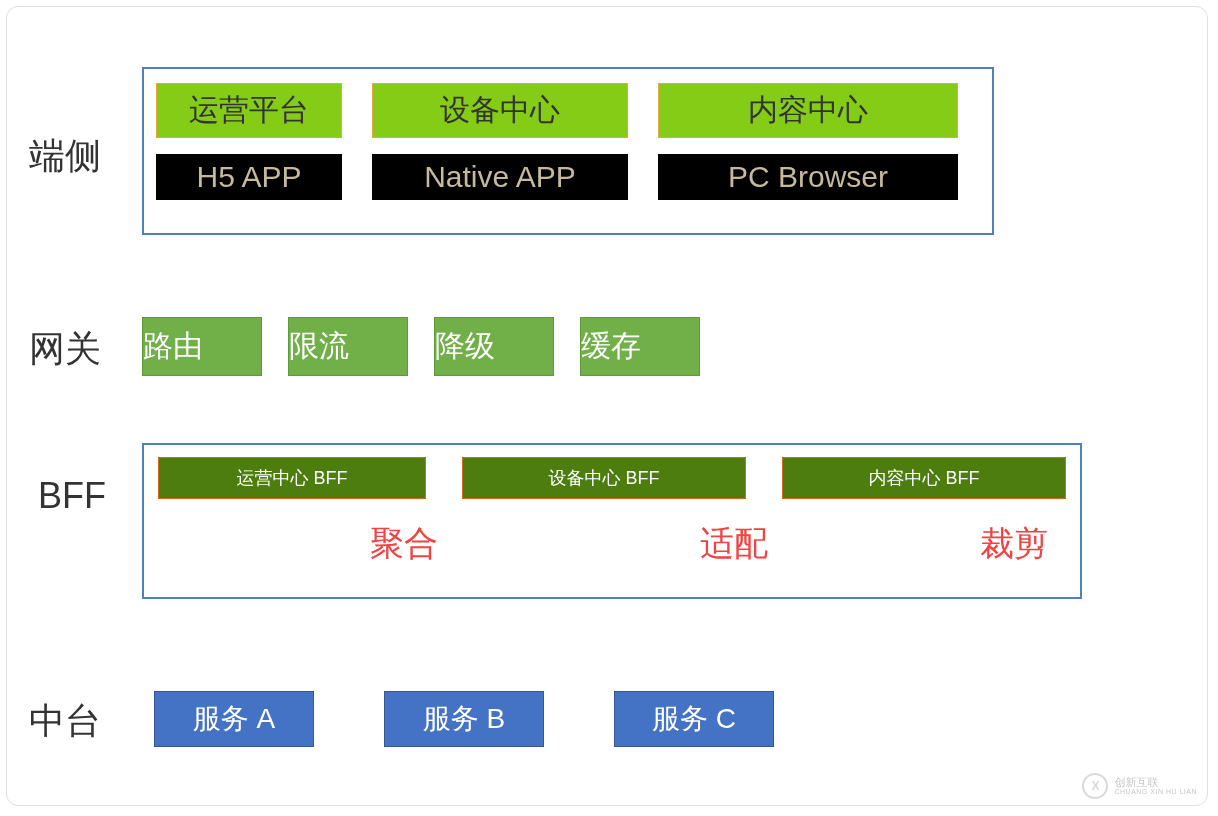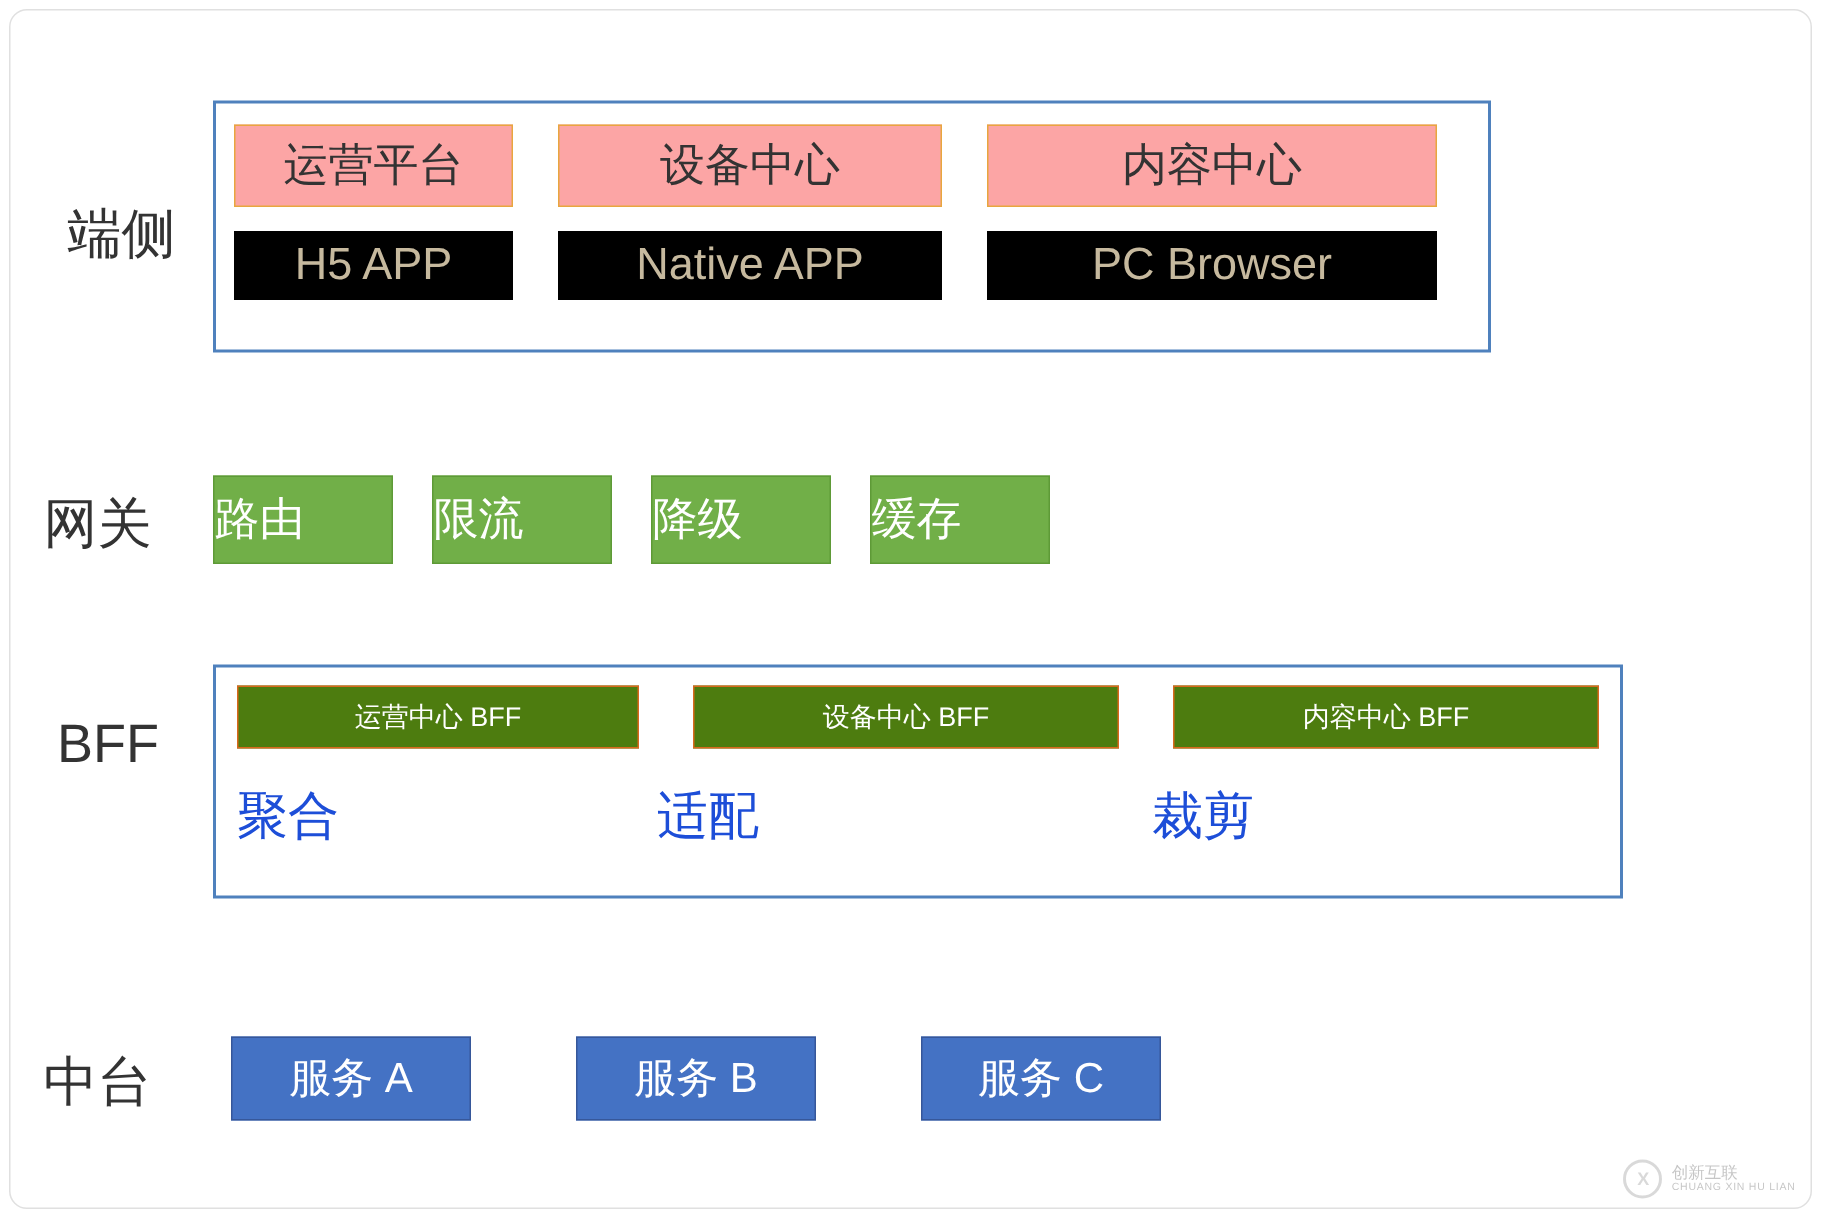--- a/index.html
+++ b/index.html
@@ -23,33 +23,33 @@
     box-sizing: border-box;
   }
 
   .row-label {
     font-size: 36px;
     color: #333;
     white-space: nowrap;
   }
 
   
-  .client-label { position:absolute; left:22px; top:125px;margin-left:16px; }
+  .client-label { position:absolute; left:22px; top:125px; }
   .client-group {
     position:absolute; left:135px; top:60px;
     width:852px; height:168px;
     border:2px solid #4F81BD;
     box-sizing:border-box;
     padding:14px 12px;
   }
   .client-row { display:flex; gap:30px; }
   .client-row + .client-row { margin-top:16px; }
 
   .box-header {
-    background:#fca5a5;
+    background:#84cc16;
     border:1px solid #E8A63F;
     color:#333;
     font-size:30px;
     text-align:center;
     padding:6px 0;
     box-sizing:border-box;
   }
   .box-header.h1 { width:186px; }
   .box-header.h2 { width:256px; }
   .box-header.h3 { width:300px; }
@@ -104,22 +104,22 @@
   .box-orange.o2 { width:280px; }
   .box-orange.o3 { width:280px; }
 
   .bff-concepts {
     display:flex;
     margin-top:22px;
     gap:0;
   }
   .bff-concept {
     font-size:34px;
-    color:#1d4ed8;
-    text-align:left;
+    color:#ef4444;
+    text-align:right;
   }
   .bff-concept.c1 { width:280px; }
   .bff-concept.c2 { width:330px; }
   .bff-concept.c3 { width:280px; }
 
   
   .mp-label { position:absolute; left:22px; top:690px; }
   .mp-group {
     position:absolute; left:147px; top:684px;
     display:flex; gap:70px;

